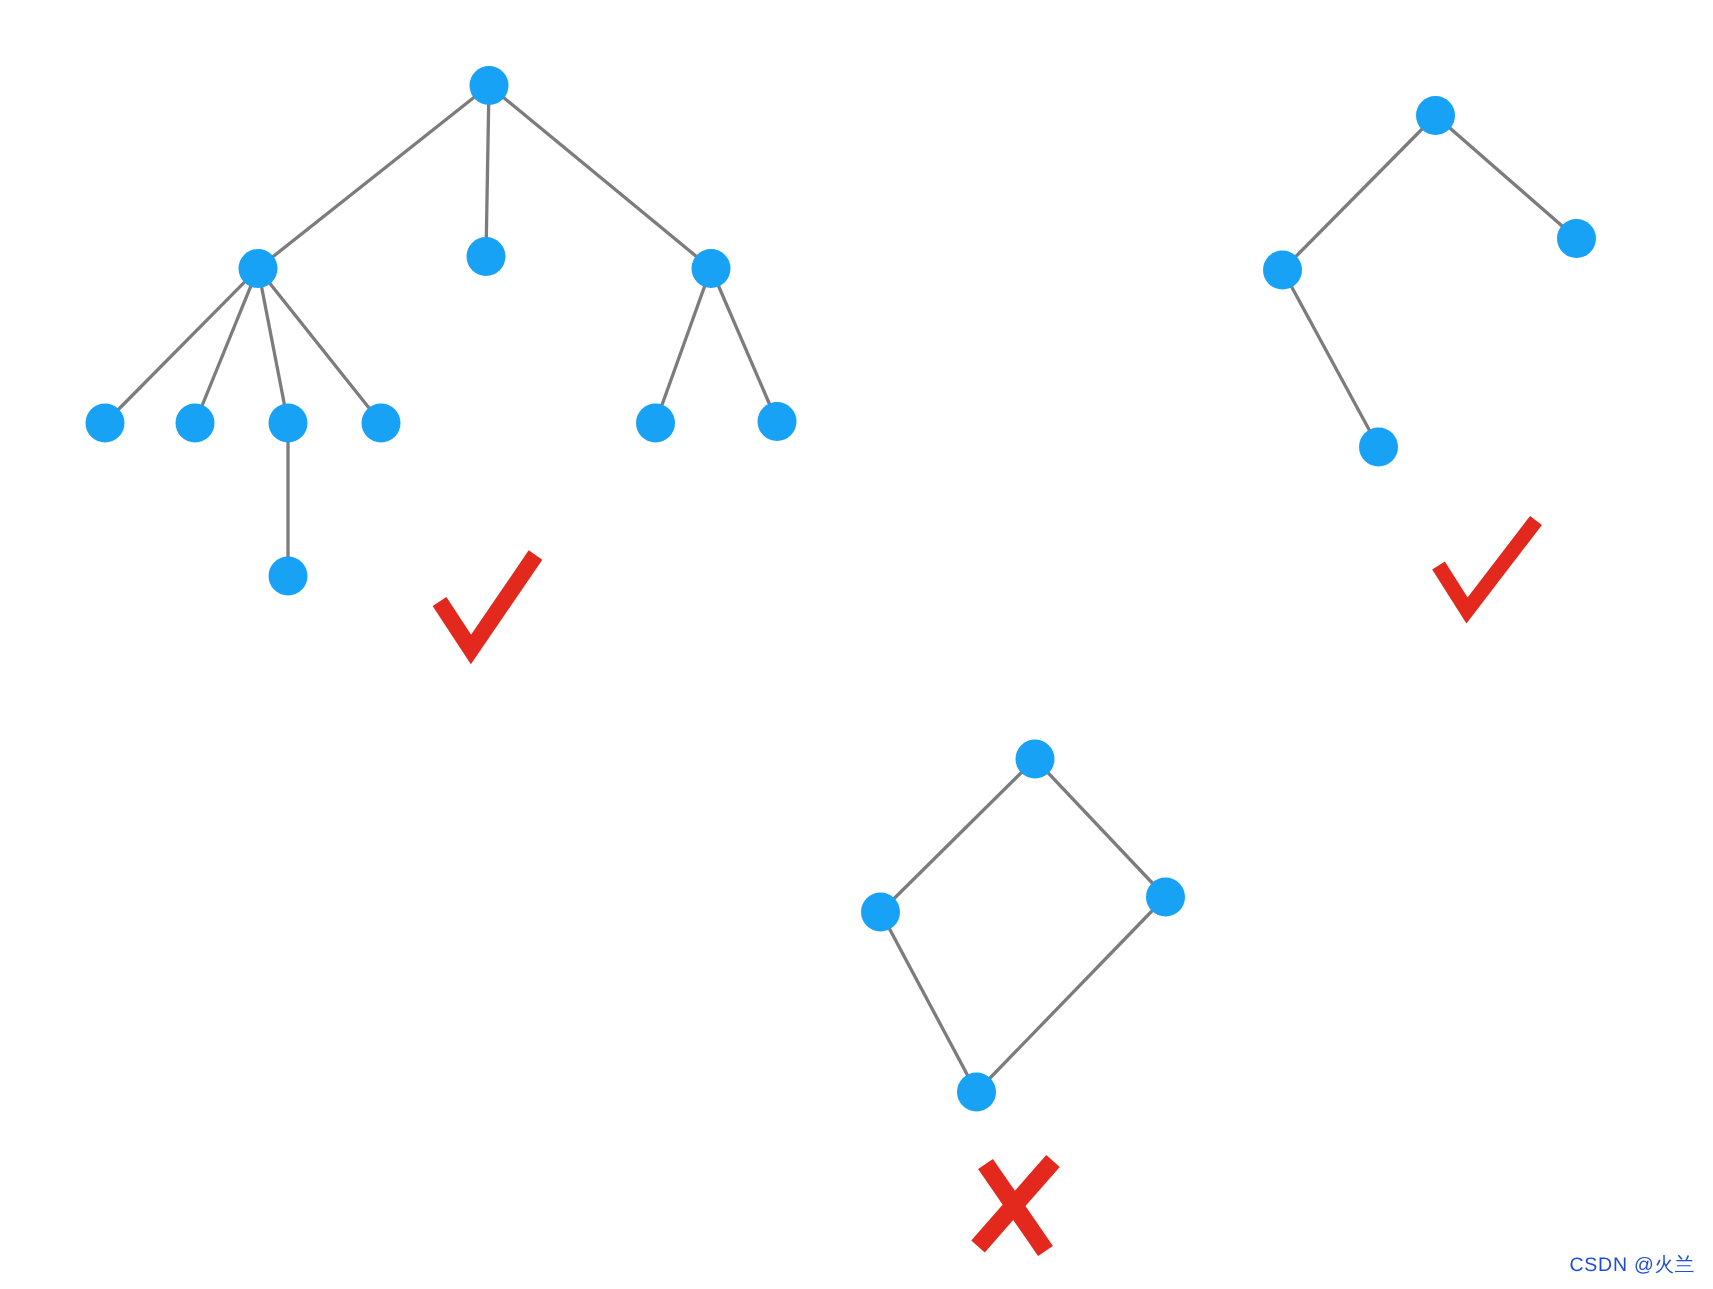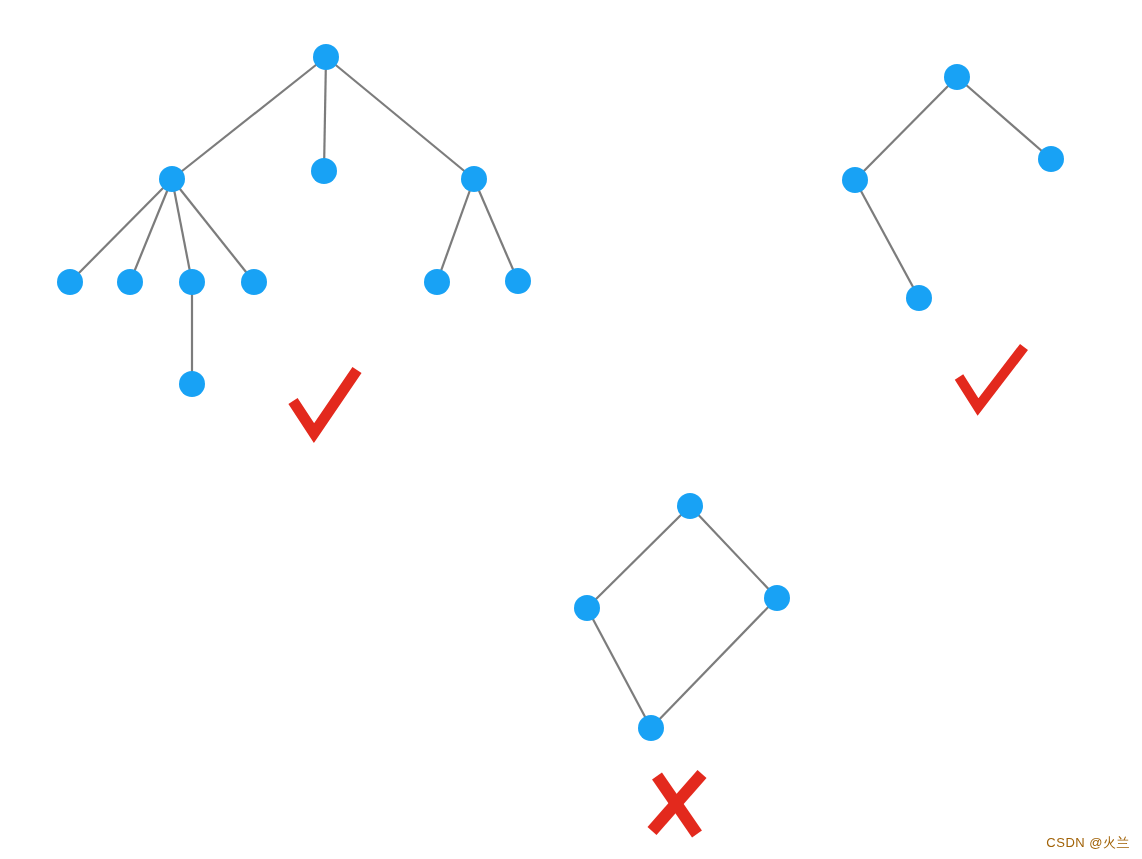--- a/index.html
+++ b/index.html
@@ -78,14 +78,14 @@
         <line x1="587" y1="608" x2="651" y2="728" stroke="#7c7c7c" stroke-width="2.2"></line>
         <line x1="777" y1="598" x2="651" y2="728" stroke="#7c7c7c" stroke-width="2.2"></line>
         <circle cx="690" cy="506" r="13" fill="#18a2f5"></circle>
         <circle cx="587" cy="608" r="13" fill="#18a2f5"></circle>
         <circle cx="777" cy="598" r="13" fill="#18a2f5"></circle>
         <circle cx="651" cy="728" r="13" fill="#18a2f5"></circle>
         <polyline points="657,776 697,834" fill="none" stroke="#e3291d" stroke-width="12" stroke-linecap="butt" stroke-linejoin="miter"></polyline>
         <polyline points="702,774 652,831" fill="none" stroke="#e3291d" stroke-width="12" stroke-linecap="butt" stroke-linejoin="miter"></polyline>
       </g>
     </svg>
-  <div class="watermark" style="color: #a16207;">CSDN @火兰</div>
+  <div class="watermark" style="color: #1d4ed8;">CSDN @火兰</div>
 </div>
 
 </body></html>

